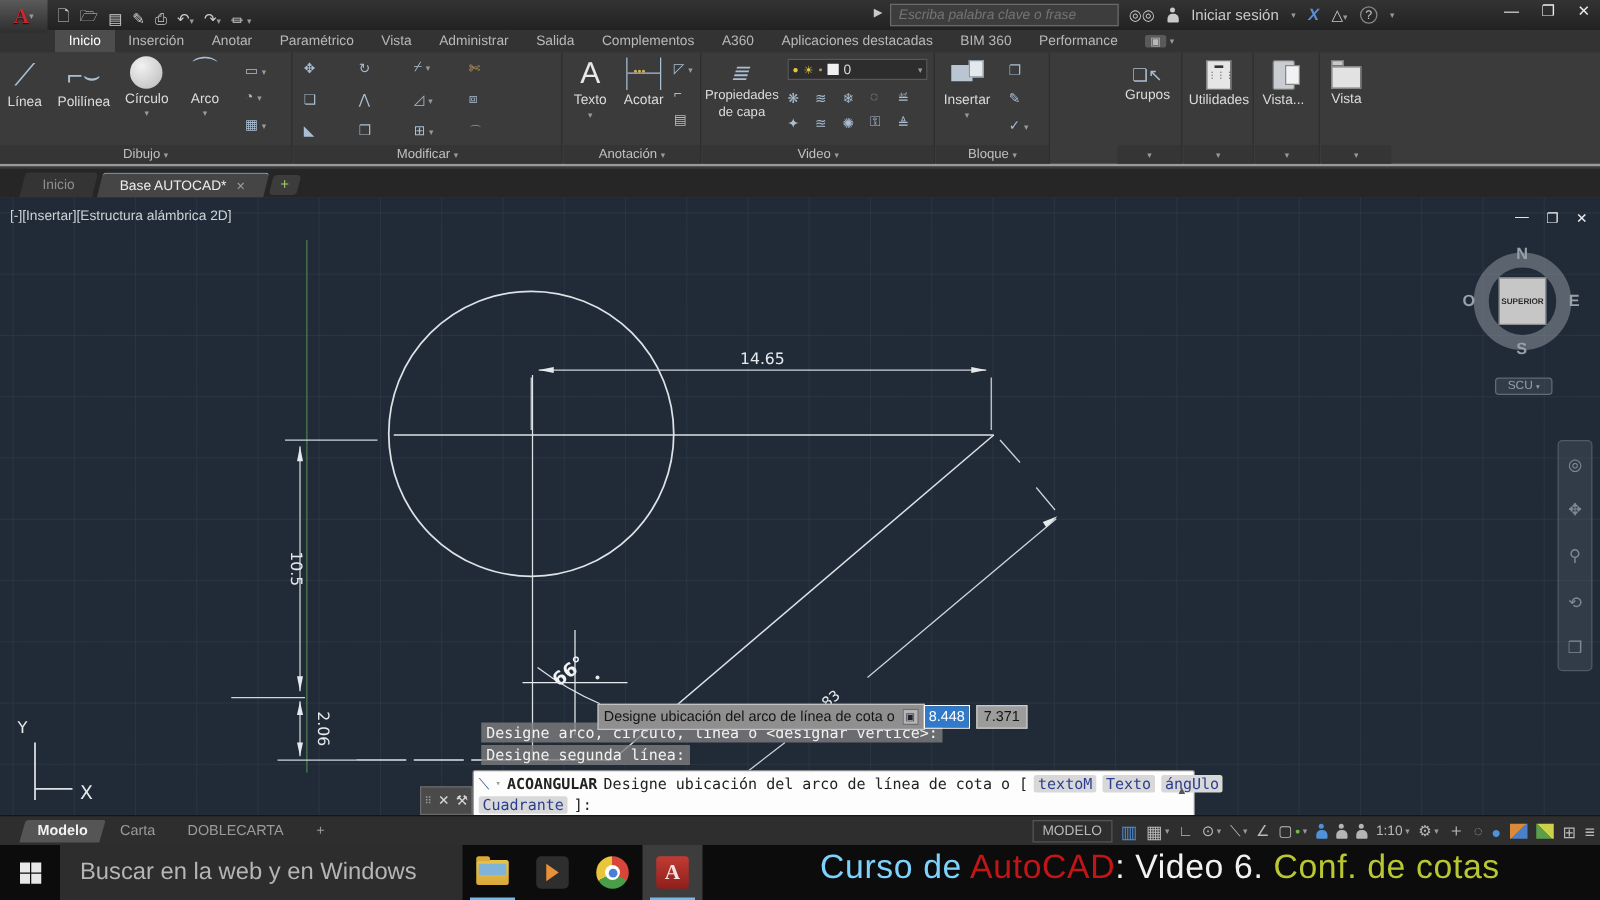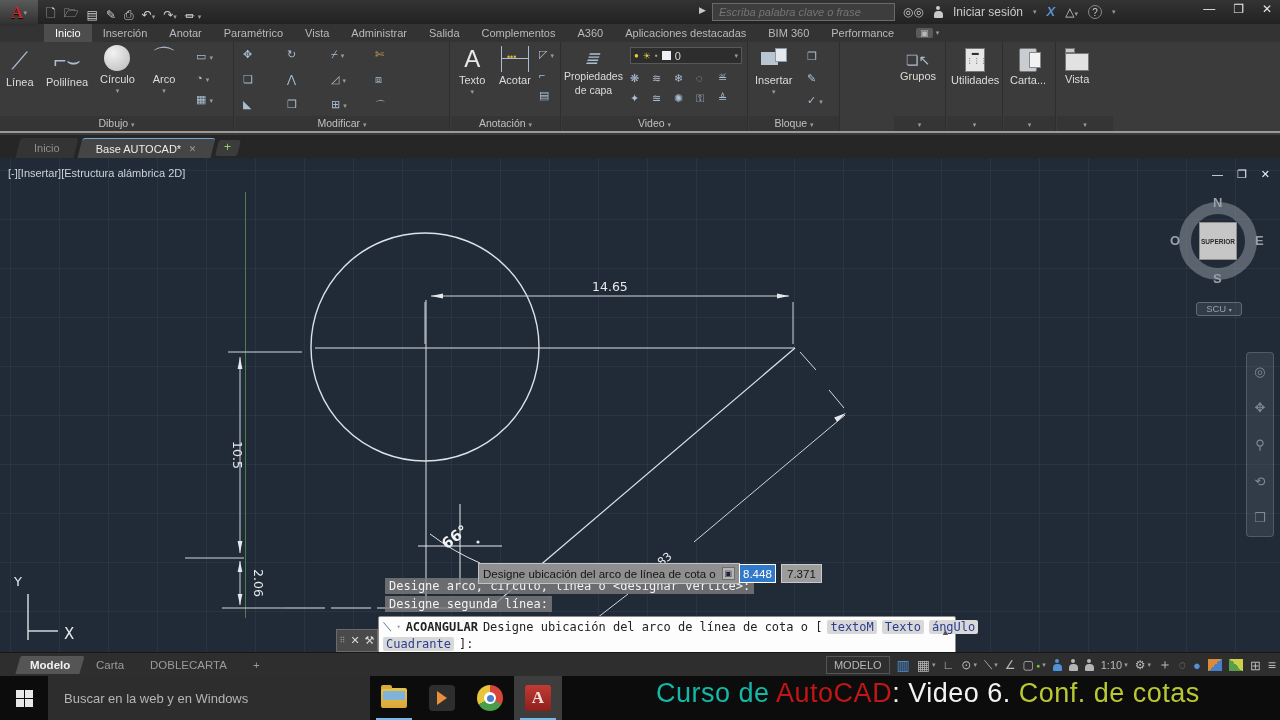--- a/index.html
+++ b/index.html
@@ -83,21 +83,21 @@
   .blue { color:#4f92d8 !important; }
   .person { width:9px; height:12px; position:relative; display:inline-block; }
   .person::before { content:""; position:absolute; left:2.5px; top:0; width:4px; height:4px; border-radius:50%; background:currentColor; }
   .person::after { content:""; position:absolute; left:0; top:5px; width:9px; height:7px; border-radius:4px 4px 1px 1px; background:currentColor; }
 
   
   #taskbar { left:0; top:676px; width:1280px; height:44px; background:#0c0c0c; display:flex; align-items:center; }
   #start { width:48px; height:44px; display:flex; align-items:center; justify-content:center; }
   #winlogo { width:17px; height:17px; display:grid; grid-template-columns:8px 8px; grid-template-rows:8px 8px; gap:1px; }
   #winlogo i { background:#e8e8e8; }
-  #tb-search { width:322px; height:44px; background:#2d2d2d; color:#b5b5b5; font-size:13px; display:flex; align-items:center; padding-left:16px; }
+  #tb-search { width:322px; height:44px; background:#2d2d2d; color:#b5b5b5; font-size:19px; display:flex; align-items:center; padding-left:16px; }
   .tslot { width:48px; height:44px; display:flex; align-items:center; justify-content:center; position:relative; }
   .tslot.open::after { content:""; position:absolute; left:6px; bottom:0; width:36px; height:2px; background:#76b9e8; }
   .tslot.front { background:#3d3d3d; }
   #caption { position:absolute; left:656px; top:678px; font-size:27px; white-space:nowrap; letter-spacing:0.5px; }
 </style>
 </head>
 <body>
 
 <div id="app">
 
@@ -277,21 +277,21 @@
         <span style="width:20px; height:24px; background:#e6e6e6; border:1px solid #777; display:inline-block; font-size:7px; color:#333; line-height:8px; text-align:center;">▬<br>⋮⋮⋮</span>
         <span>Utilidades</span>
       </div>
       <div class="pfoot"><span class="dd">▾</span></div>
     </div>
     <div class="panel" style="left:1004px; width:52px;">
       <div class="abs bigbtn" style="left:6px; top:6px;">
         <span style="width:18px; height:24px; background:#c9ccd0; border:1px solid #777; border-radius:2px; display:inline-block; position:relative;">
             <i style="position:absolute; right:-5px; top:3px; width:12px; height:16px; background:#f2f2f2; border:1px solid #888;"></i>
           </span>
-        <span>Carta...</span>
+        <span>Vista...</span>
       </div>
       <div class="pfoot"><span class="dd">▾</span></div>
     </div>
     <div class="panel" style="left:1057px; width:56px; border-right:none;">
       <div class="abs bigbtn" style="left:8px; top:6px;">
         <span style="width:24px; height:18px; background:#e2e2e2; border:1px solid #777; display:inline-block; margin-top:5px; position:relative;">
             <i style="position:absolute; left:-1px; top:-6px; width:10px; height:5px; background:#c9c9c9; border:1px solid #777;"></i>
           </span>
         <span>Vista</span>
       </div>
@@ -502,16 +502,16 @@
       <span style="width:26px; height:26px; border-radius:50%; background:conic-gradient(#d8453a 0 120deg,#4a9e4a 120deg 240deg,#e8c53a 240deg 360deg); position:relative; display:inline-block;">
           <i style="position:absolute; left:7px; top:7px; width:12px; height:12px; background:#fff; border-radius:50%;"></i>
           <i style="position:absolute; left:9.5px; top:9.5px; width:7px; height:7px; background:#4a7fd8; border-radius:50%;"></i>
         </span>
     </div>
     <div class="tslot open front">
       <span style="width:26px; height:26px; background:linear-gradient(#c23b33,#8e1f1c); border-radius:3px; color:#f3e3e1; font-weight:bold; font-size:17px; display:flex; align-items:center; justify-content:center; font-family:'Liberation Serif',serif;">A</span>
     </div>
   </div>
   <div class="abs" id="caption">
-    <span style="color:#14b8a6;">Curso de </span><span style="color:#c21515;">AutoCAD</span><span style="color:#f2f2f2;">: Video 6. </span><span style="color:#b9c832;">Conf. de cotas</span>
+    <span style="color:#7dd3fc;">Curso de </span><span style="color:#c21515;">AutoCAD</span><span style="color:#f2f2f2;">: Video 6. </span><span style="color:#b9c832;">Conf. de cotas</span>
   </div>
 
 </div>
 
 </body></html>

